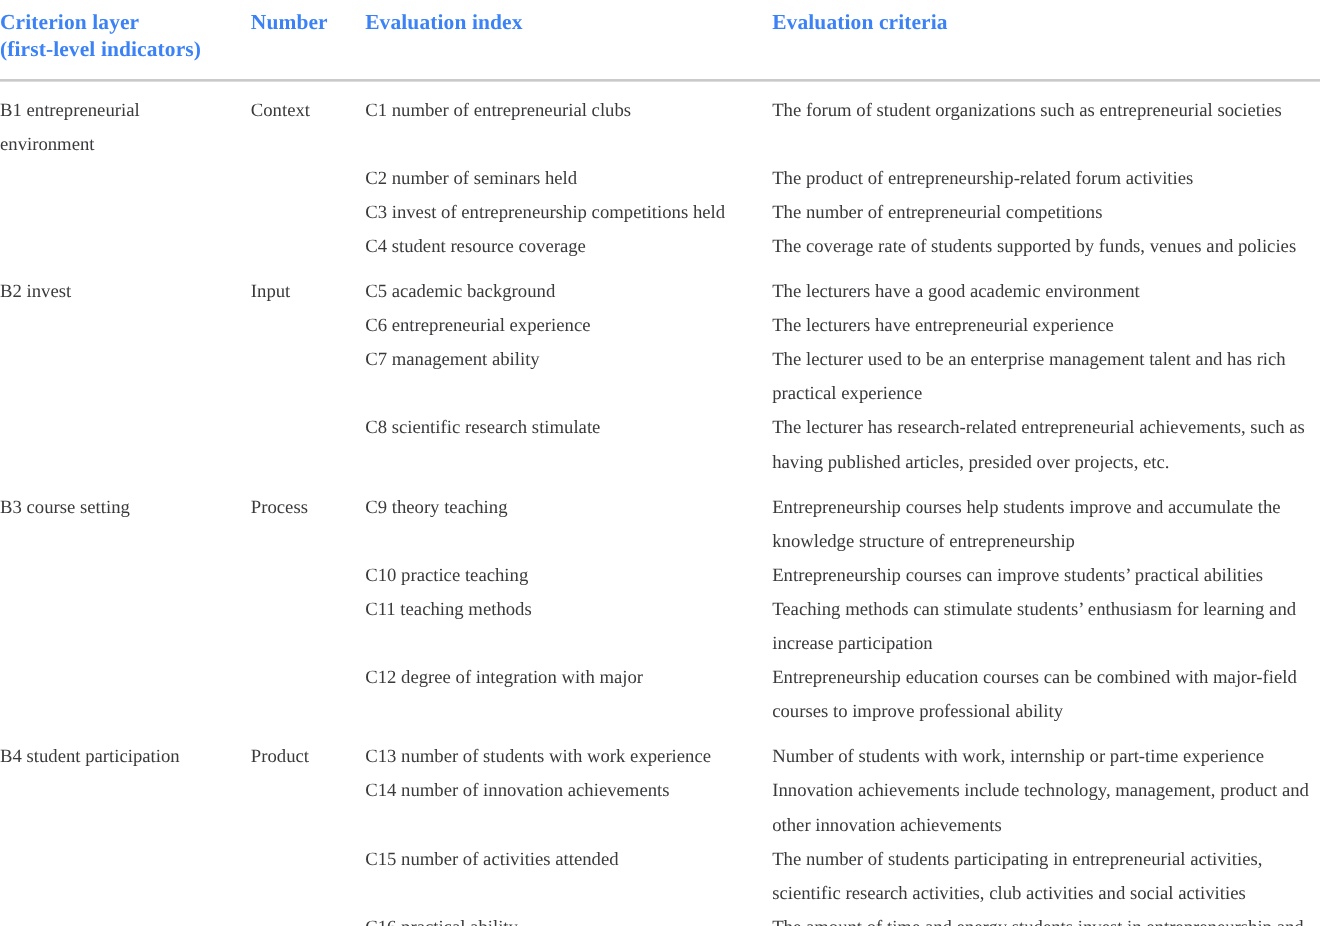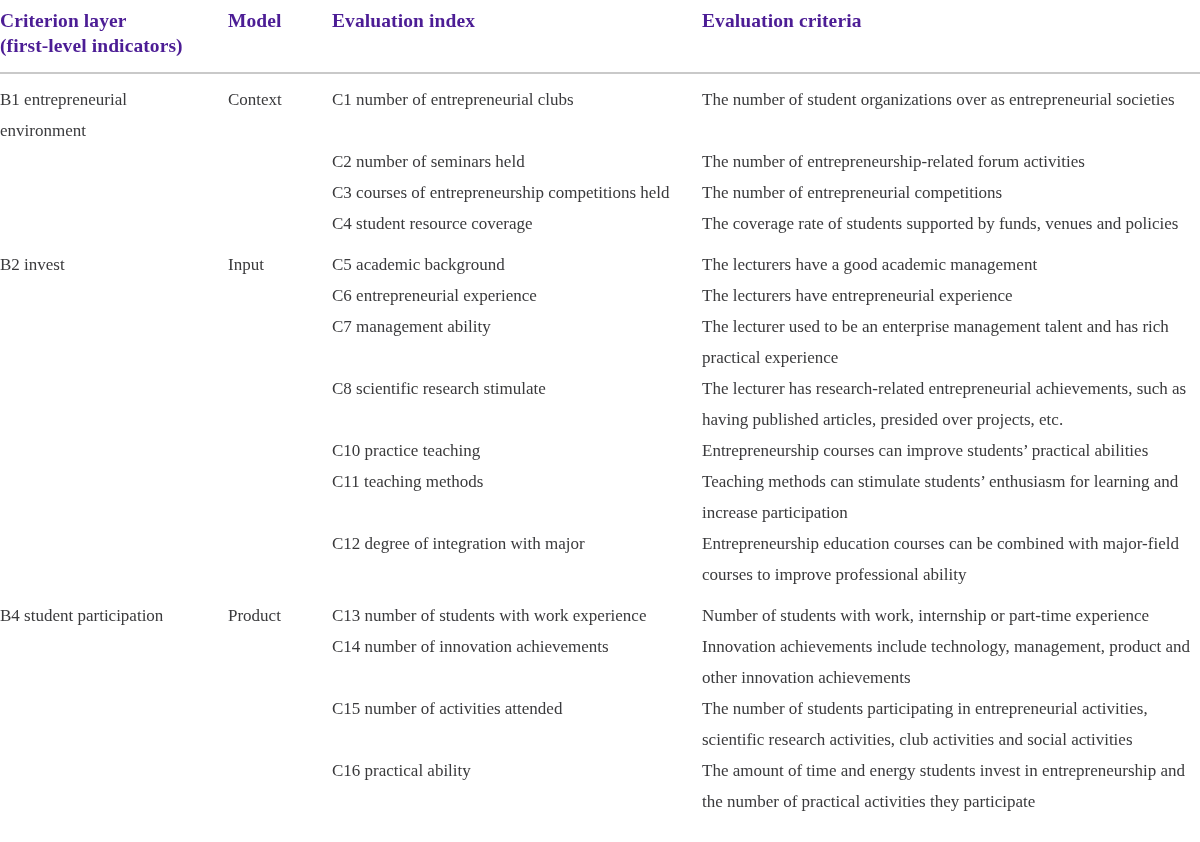--- a/index.html
+++ b/index.html
@@ -34,21 +34,21 @@
   col.c-index     { width: 370px; }
   col.c-criteria  { width: 498px; }
 
   
   thead th {
     text-align: left;
     vertical-align: top;
     font-weight: bold;
     font-size: 19.5px;
     line-height: 25px;
-    color: #4c1d95;
+    color: #3b82f6;
     padding: 8px 12px 14px 0;
     border-bottom: 2px solid #c9c9c9;
     letter-spacing: 0.1px;
   }
   thead th .hdr-line { display: block; white-space: nowrap; }
 
   
   tbody td {
     vertical-align: top;
     font-size: 17px;
@@ -76,73 +76,79 @@
       <col class="c-model">
       <col class="c-index">
       <col class="c-criteria">
     </colgroup>
     <thead>
       <tr>
         <th>
           <span class="hdr-line">Criterion layer</span>
           <span class="hdr-line">(first-level indicators)</span>
         </th>
-        <th>Model</th>
+        <th>Number</th>
         <th>Evaluation index</th>
         <th>Evaluation criteria</th>
       </tr>
     </thead>
     <tbody id="table-body">
         <tr class="group-start">
           <td class="col-criterion"><span>B1 entrepreneurial environment</span></td>
           <td class="col-model"><span>Context</span></td>
           <td class="col-index"><span>C1 number of entrepreneurial clubs</span></td>
-          <td class="col-criteria"><span>The number of student organizations over as entrepreneurial societies</span></td>
+          <td class="col-criteria"><span>The forum of student organizations such as entrepreneurial societies</span></td>
         </tr>
         <tr>
           <td class="col-criterion"><span></span></td>
           <td class="col-model"><span></span></td>
           <td class="col-index"><span>C2 number of seminars held</span></td>
-          <td class="col-criteria"><span>The number of entrepreneurship-related forum activities</span></td>
+          <td class="col-criteria"><span>The product of entrepreneurship-related forum activities</span></td>
         </tr>
         <tr>
           <td class="col-criterion"><span></span></td>
           <td class="col-model"><span></span></td>
-          <td class="col-index"><span>C3 courses of entrepreneurship competitions held</span></td>
+          <td class="col-index"><span>C3 invest of entrepreneurship competitions held</span></td>
           <td class="col-criteria"><span>The number of entrepreneurial competitions</span></td>
         </tr>
         <tr>
           <td class="col-criterion"><span></span></td>
           <td class="col-model"><span></span></td>
           <td class="col-index"><span>C4 student resource coverage</span></td>
           <td class="col-criteria"><span>The coverage rate of students supported by funds, venues and policies</span></td>
         </tr>
         <tr class="group-start">
           <td class="col-criterion"><span>B2 invest</span></td>
           <td class="col-model"><span>Input</span></td>
           <td class="col-index"><span>C5 academic background</span></td>
-          <td class="col-criteria"><span>The lecturers have a good academic management</span></td>
+          <td class="col-criteria"><span>The lecturers have a good academic environment</span></td>
         </tr>
         <tr>
           <td class="col-criterion"><span></span></td>
           <td class="col-model"><span></span></td>
           <td class="col-index"><span>C6 entrepreneurial experience</span></td>
           <td class="col-criteria"><span>The lecturers have entrepreneurial experience</span></td>
         </tr>
         <tr>
           <td class="col-criterion"><span></span></td>
           <td class="col-model"><span></span></td>
           <td class="col-index"><span>C7 management ability</span></td>
           <td class="col-criteria"><span>The lecturer used to be an enterprise management talent and has rich practical experience</span></td>
         </tr>
         <tr>
           <td class="col-criterion"><span></span></td>
           <td class="col-model"><span></span></td>
           <td class="col-index"><span>C8 scientific research stimulate</span></td>
           <td class="col-criteria"><span>The lecturer has research-related entrepreneurial achievements, such as having published articles, presided over projects, etc.</span></td>
+        </tr>
+        <tr class="group-start">
+          <td class="col-criterion"><span>B3 course setting</span></td>
+          <td class="col-model"><span>Process</span></td>
+          <td class="col-index"><span>C9 theory teaching</span></td>
+          <td class="col-criteria"><span>Entrepreneurship courses help students improve and accumulate the knowledge structure of entrepreneurship</span></td>
         </tr>
         <tr>
           <td class="col-criterion"><span></span></td>
           <td class="col-model"><span></span></td>
           <td class="col-index"><span>C10 practice teaching</span></td>
           <td class="col-criteria"><span>Entrepreneurship courses can improve students’ practical abilities</span></td>
         </tr>
         <tr>
           <td class="col-criterion"><span></span></td>
           <td class="col-model"><span></span></td>

